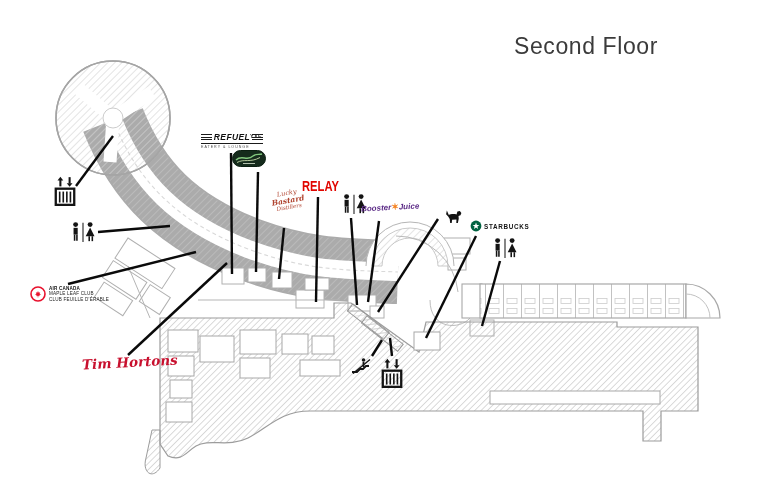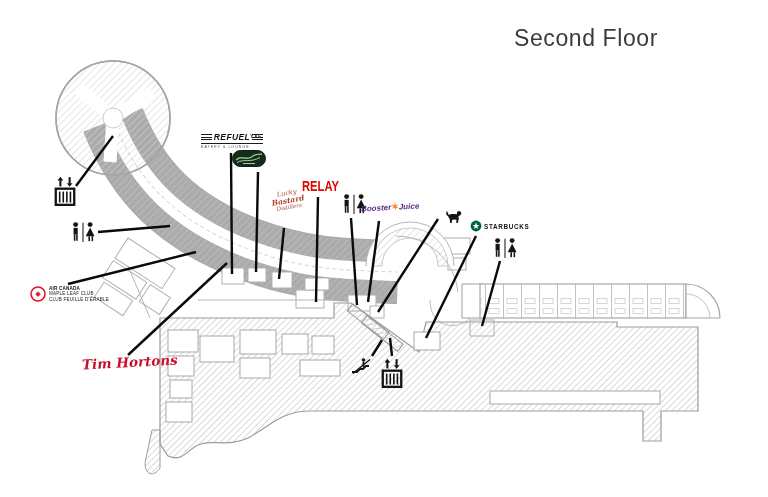--- a/index.html
+++ b/index.html
@@ -2,21 +2,21 @@
 <html><head>
 <meta charset="utf-8">
 <style>
   html,body{margin:0;padding:0;background:#fff;}
   #canvas{position:relative;width:768px;height:497px;background:#fff;overflow:hidden;
           font-family:"Liberation Sans",sans-serif;}
   svg{display:block;}
   .abs{position:absolute;}
 
   
-  .title{position:absolute;left:514px;top:20px;color:#3b3b3b;font-size:23px;
+  .title{position:absolute;left:514px;top:28px;color:#3b3b3b;font-size:23px;
          font-weight:500;letter-spacing:.6px;line-height:36px;}
 
   
   .refuel{position:absolute;left:201px;top:132px;width:62px;text-align:left;color:#111;}
   .refuel-row{display:flex;align-items:center;justify-content:center;gap:2px;}
   .refuel-name{font-size:8.5px;font-weight:800;font-style:italic;letter-spacing:.4px;}
   .wing{width:13px;height:6px;background:repeating-linear-gradient(to bottom,#1a1a1a 0 1px,transparent 1px 2.6px);}
   .refuel-tag{font-size:3.6px;letter-spacing:1px;color:#4a4a4a;margin-top:1px;border-top:.7px solid #1a1a1a;padding-top:1px;}
   .airport-code{position:absolute;left:250px;top:133px;font-size:5.4px;font-weight:700;color:#222;letter-spacing:.4px;}
   .relay{position:absolute;left:302px;top:178px;font-size:14px;font-weight:800;color:#e10600;

